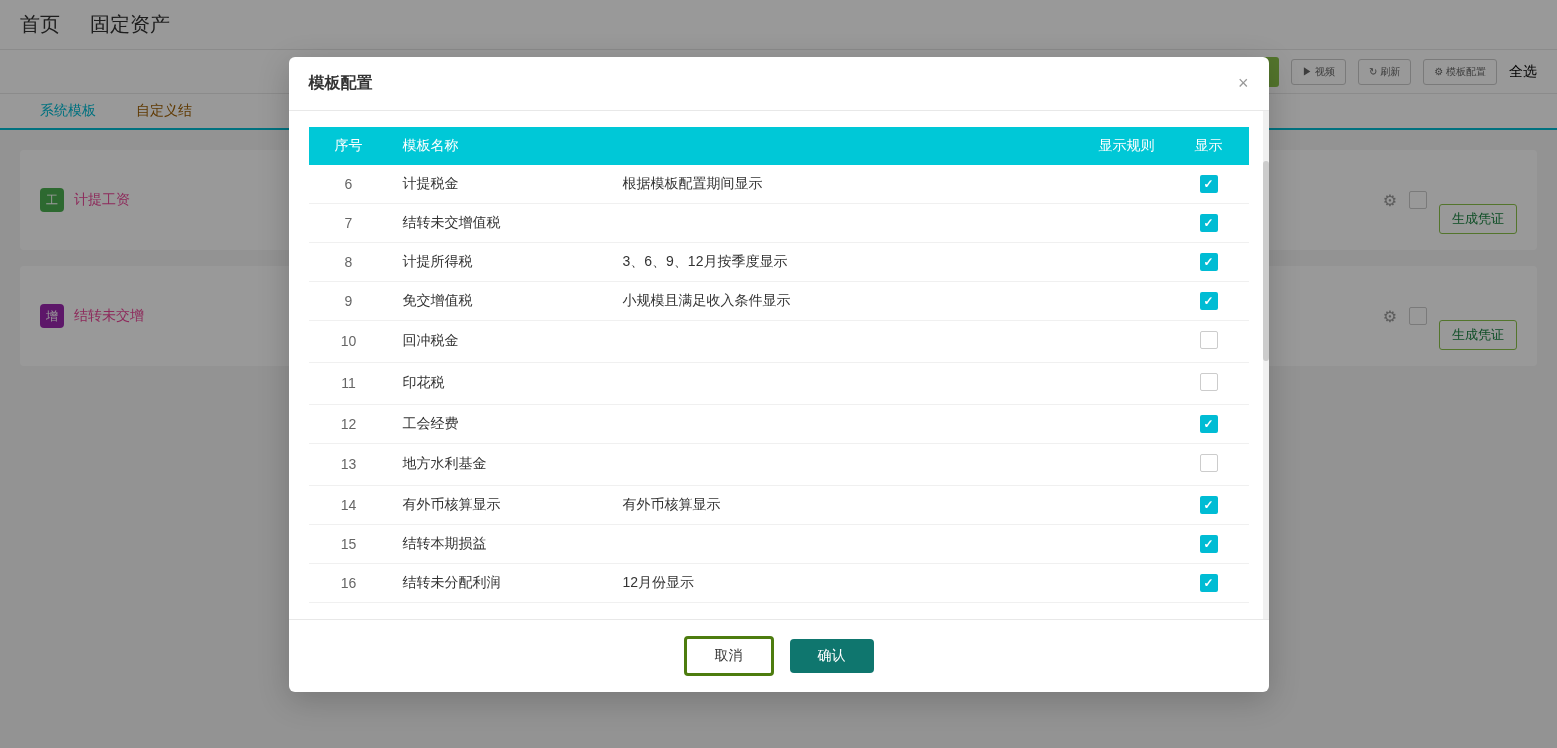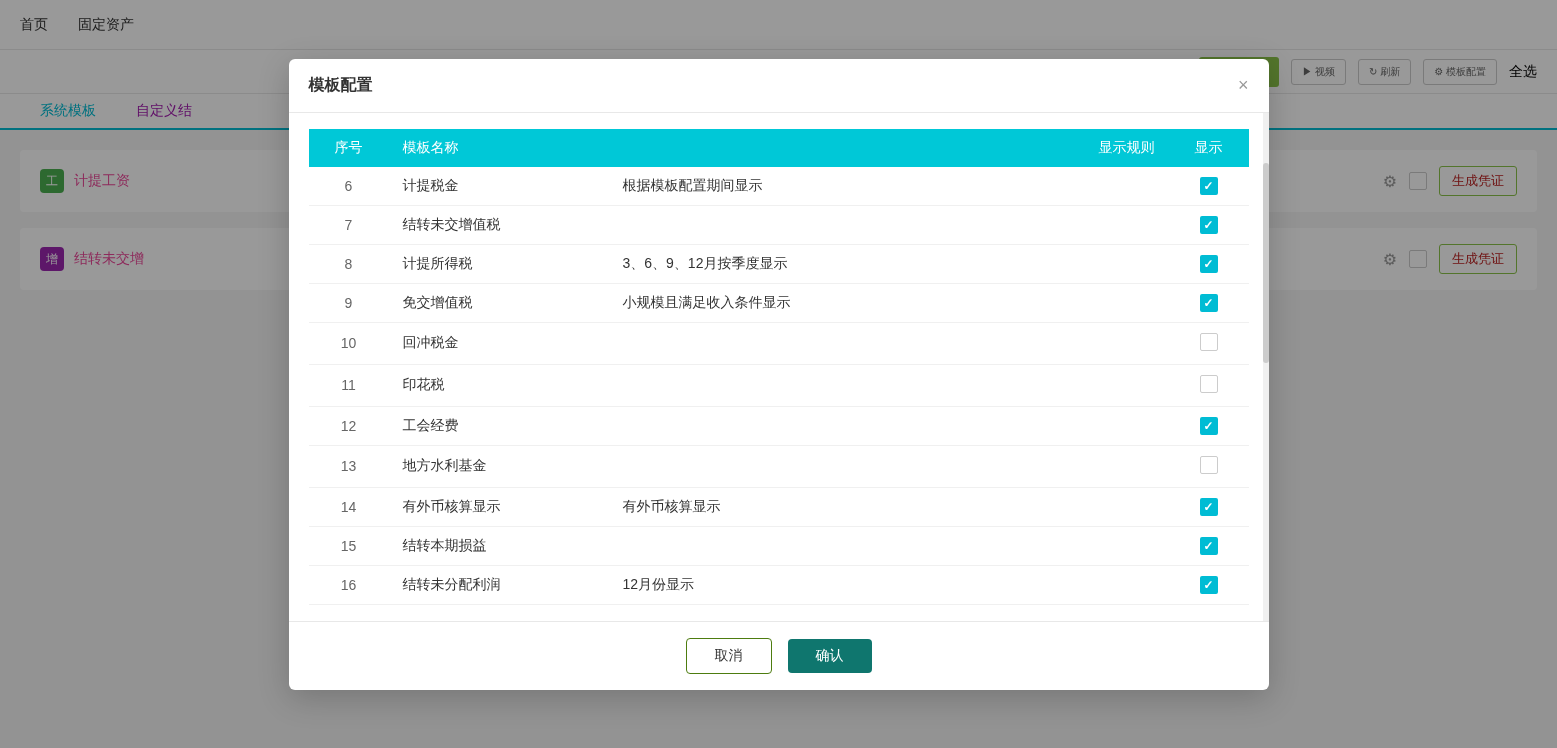--- a/index.html
+++ b/index.html
@@ -27,21 +27,21 @@
       background: #fff;
       height: 50px;
       display: flex;
       align-items: center;
       padding: 0 20px;
       gap: 30px;
       border-bottom: 1px solid #e8e8e8;
     }
     .nav-item {
       color: #333;
-      font-size: 14px;
+      font-size: 20px;
       cursor: pointer;
     }
 
     
     .sub-toolbar {
       background: #fff;
       height: 44px;
       display: flex;
       align-items: center;
       justify-content: flex-end;
@@ -73,21 +73,21 @@
       background: #fff;
       display: flex;
       padding: 0 20px;
       gap: 0;
       border-bottom: 2px solid #00bcd4;
     }
     .tab-item {
       padding: 8px 20px;
       cursor: pointer;
       font-size: 14px;
-      color: #a21caf;
+      color: #a16207;
       border-bottom: 2px solid transparent;
       margin-bottom: -2px;
     }
     .tab-item.active {
       color: #00bcd4;
       border-bottom: 2px solid #00bcd4;
     }
 
     
     .content-area {
@@ -119,26 +119,27 @@
       font-size: 12px;
       color: #fff;
     }
     .card-icon.green { background: #4caf50; }
     .card-icon.purple { background: #9c27b0; }
     .card-title { font-size: 14px; color: #ec4899; }
     .card-amount { font-size: 24px; font-weight: bold; color: #333; }
     .card-right { display: flex; align-items: center; gap: 12px; }
     .btn-gen {
       border: 1px solid #8bc34a;
-      color: #b91c1c;
+      color: #15803d;
       background: #fff;
       padding: 5px 12px;
       border-radius: 3px;
       cursor: pointer;
       font-size: 13px;
+      margin-top: 38px;
     }
 
     
     .overlay {
       position: absolute;
       top: 0; left: 0;
       width: 100%; height: 100%;
       background: rgba(0,0,0,0.4);
       display: flex;
       align-items: center;
@@ -254,21 +255,21 @@
       padding: 16px 20px;
       border-top: 1px solid #e8e8e8;
       display: flex;
       align-items: center;
       justify-content: center;
       gap: 16px;
     }
     .btn-cancel {
       background: #fff;
       color: #333;
-      border: 1px solid #4d7c0f;
+      border: 3px solid #4d7c0f;
       padding: 8px 28px;
       border-radius: 4px;
       cursor: pointer;
       font-size: 14px;
     }
     .btn-confirm {
       background: #0f766e;
       color: #fff;
       border: none;
       padding: 8px 28px;

